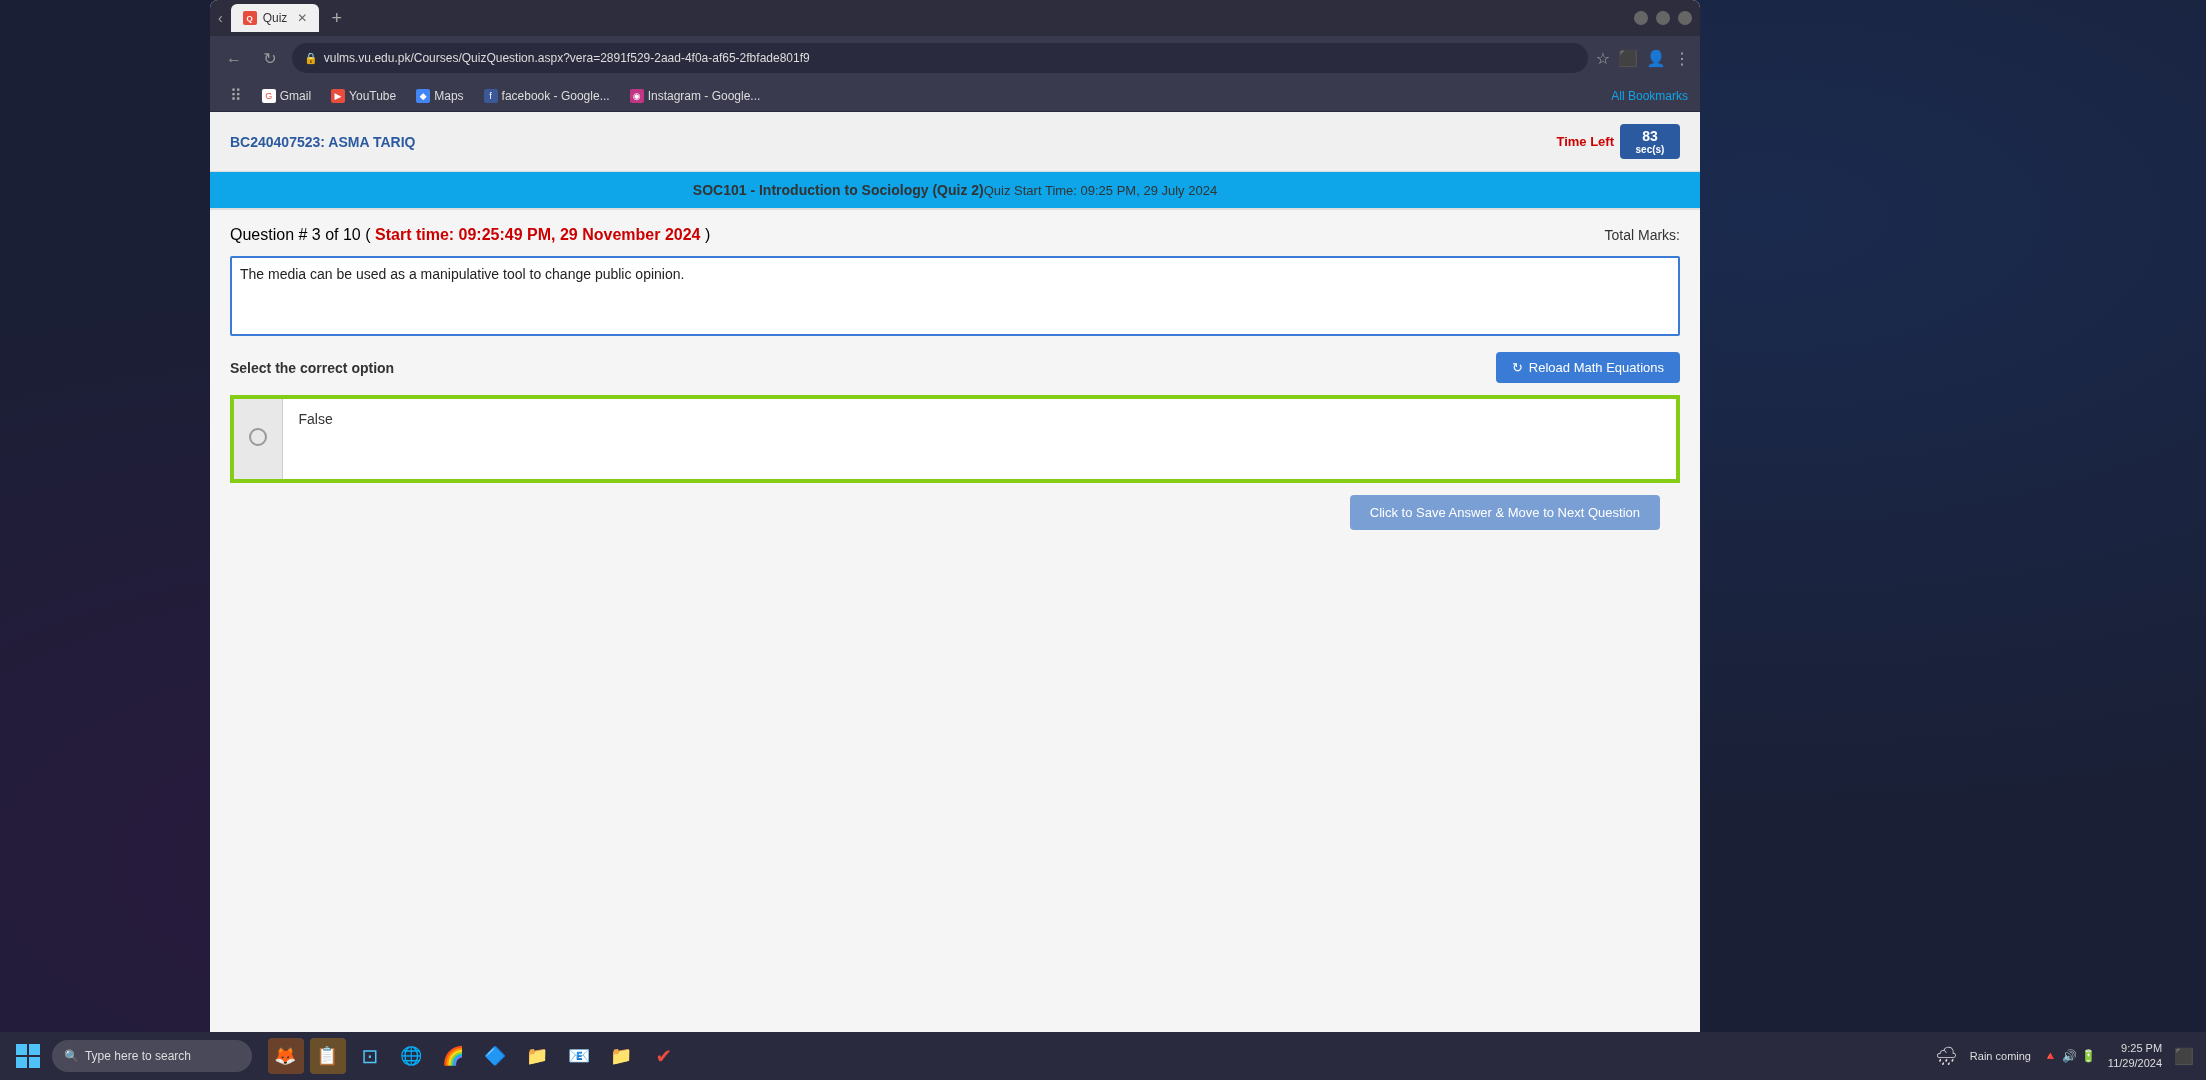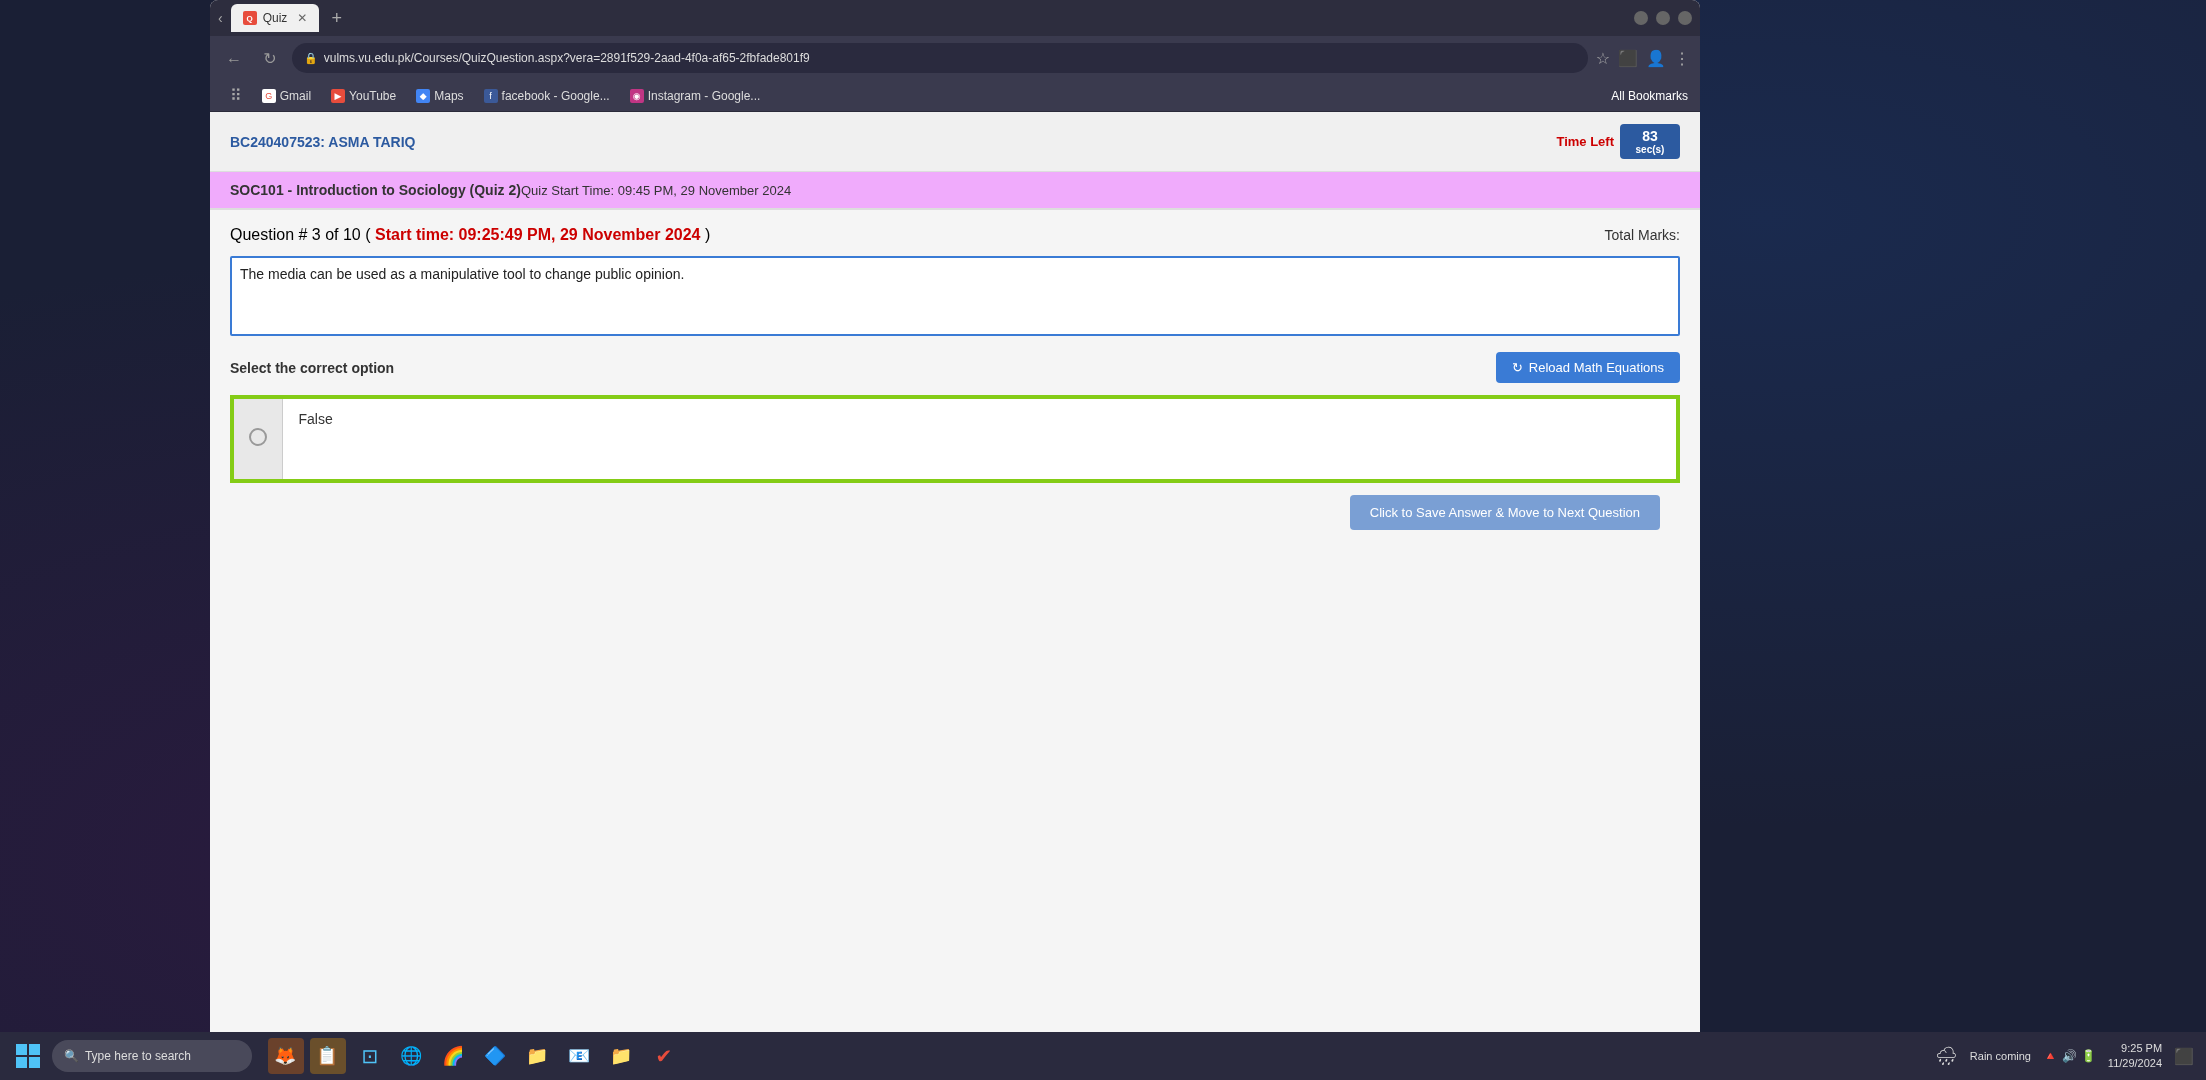--- a/index.html
+++ b/index.html
@@ -202,21 +202,21 @@
     }
 
     .bk-gmail { background: #fff; color: #e74c3c; }
     .bk-youtube { background: #e74c3c; color: white; }
     .bk-maps { background: #4285f4; color: white; }
     .bk-facebook { background: #3b5998; color: white; }
     .bk-instagram { background: #c13584; color: white; }
 
     .bookmarks-right {
       margin-left: auto;
-      color: #ffffff;
+      color: #0ea5e9;
       font-size: 12px;
     }
 
     
     .page-content {
       flex: 1;
       background: #e8e8e8;
       overflow-y: auto;
       padding: 0;
     }
@@ -266,25 +266,25 @@
       min-width: 60px;
     }
 
     .time-unit {
       display: block;
       font-size: 10px;
     }
 
     
     .course-info {
-      background: #f0abfc;
+      background: #0ea5e9;
       padding: 10px 20px;
       display: flex;
       align-items: center;
-      justify-content: flex-start;
+      justify-content: center;
       border-bottom: 2px solid #ddd;
     }
 
     .course-title {
       color: #333;
       font-size: 14px;
       font-weight: bold;
     }
 
     .quiz-start-time {
@@ -569,21 +569,21 @@
           <span class="time-left-label">Time Left</span>
           <div class="time-left-value">
             <span>83</span>
             <span class="time-unit">sec(s)</span>
           </div>
         </div>
       </div>
 
       <div class="course-info">
         <span class="course-title">SOC101 - Introduction to Sociology (Quiz 2)</span>
-        <span class="quiz-start-time">Quiz Start Time: 09:45 PM, 29 November 2024</span>
+        <span class="quiz-start-time">Quiz Start Time: 09:25 PM, 29 July 2024</span>
       </div>
 
       <div class="question-area">
         <div class="question-header">
           <div>
             <span>Question # 3 of 10</span>
             <span> ( </span>
             <span class="question-start-time">Start time: 09:25:49 PM, 29 November 2024</span>
             <span> )</span>
           </div>

